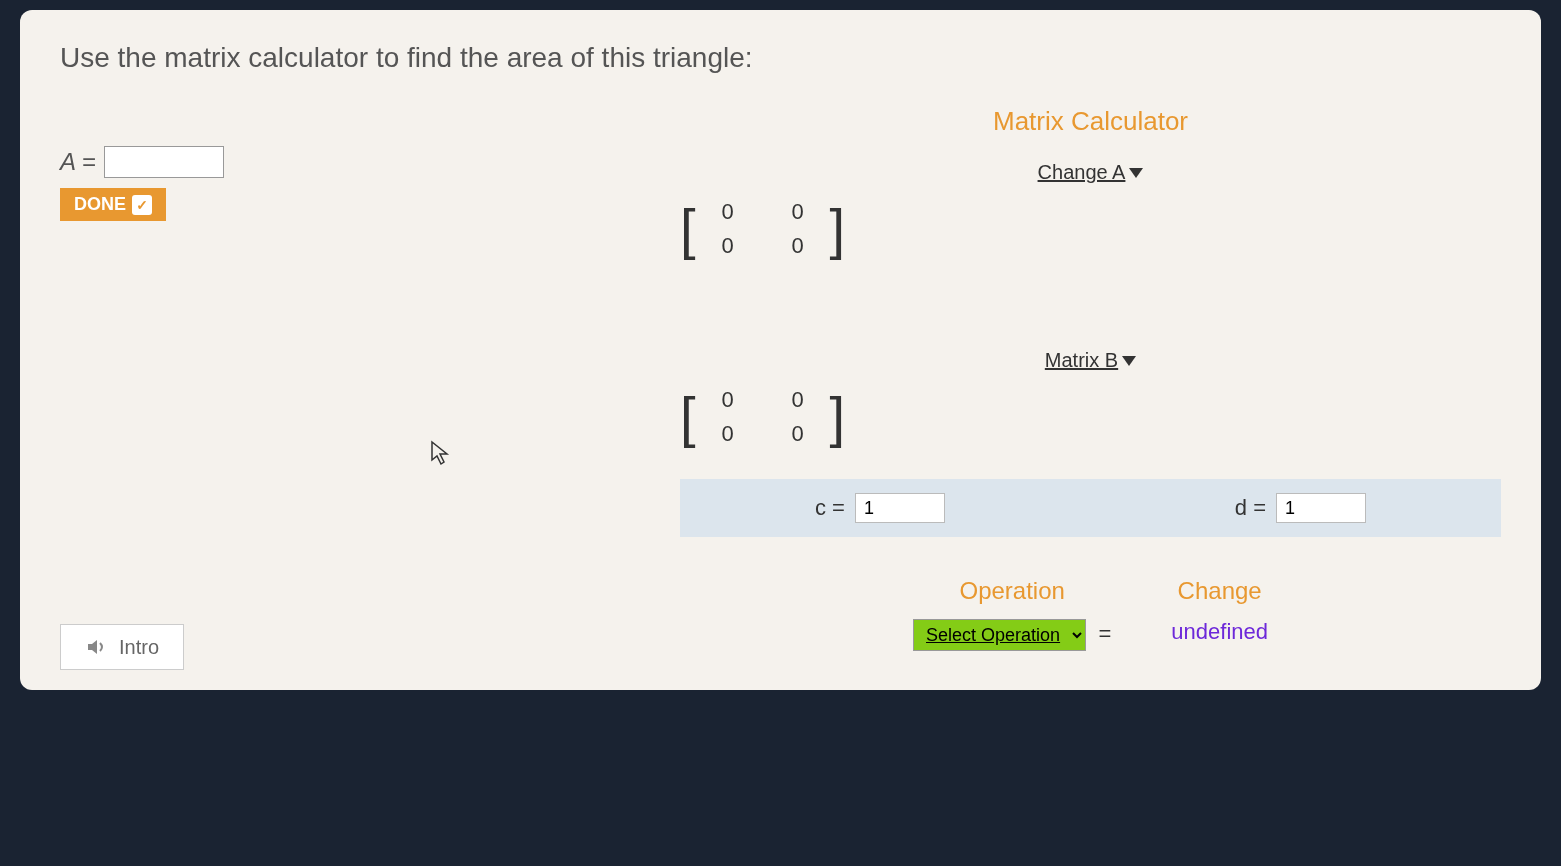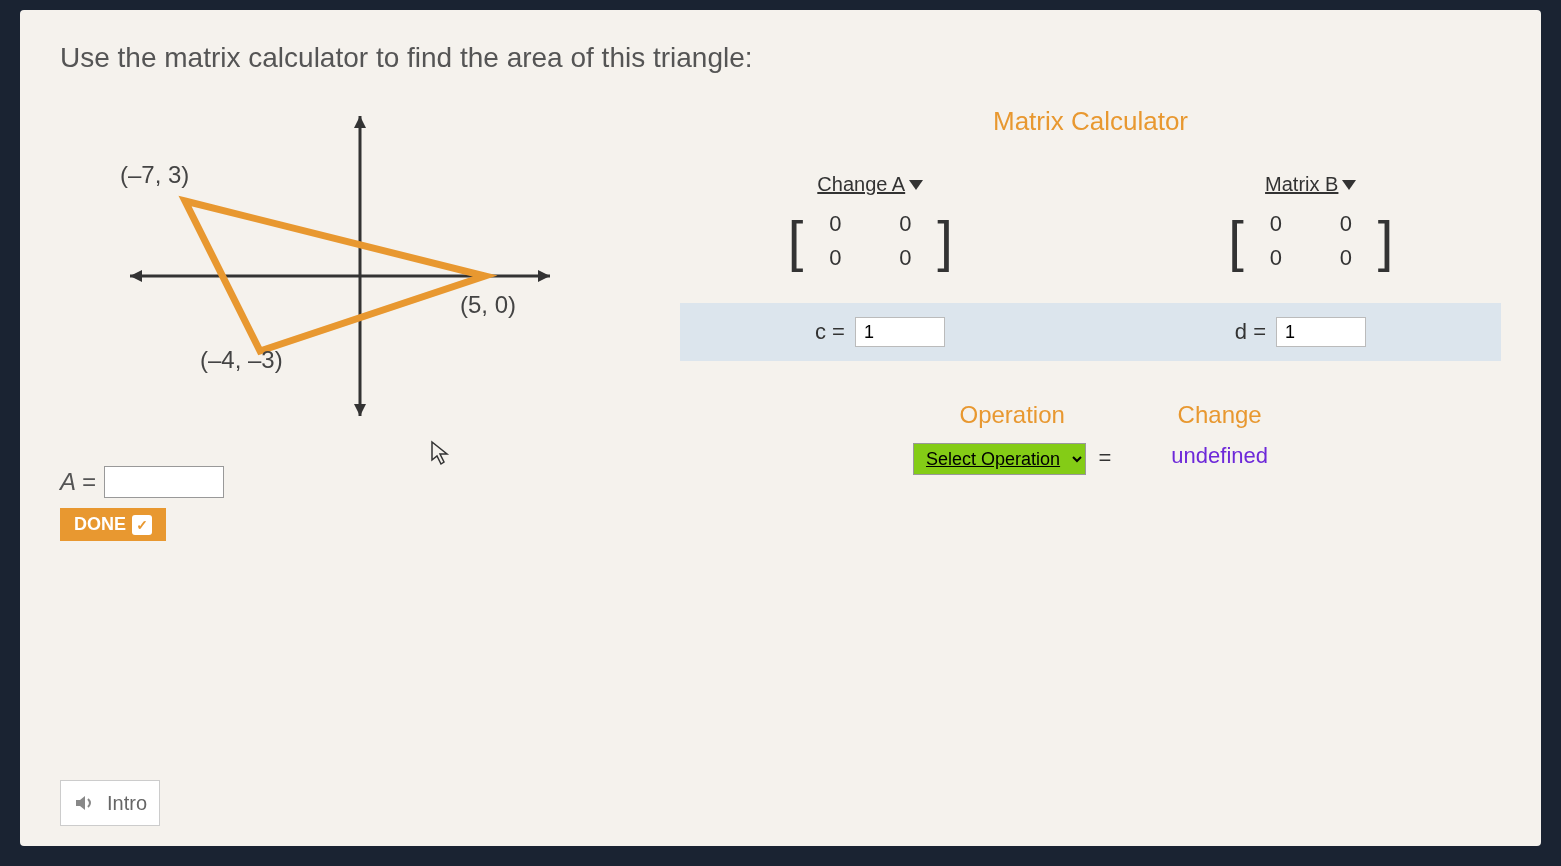--- a/index.html
+++ b/index.html
@@ -7,23 +7,23 @@
       font-family: Arial, sans-serif;
       background: #1a2332;
       width: 1561px;
       height: 866px;
       overflow: hidden;
     }
     .main-panel {
       background: #f5f2ed;
       margin: 10px 20px 20px 20px;
       padding: 30px 40px;
-      height: 836px;
+      height: 680px;
       position: relative;
-      border-radius: 4px;
+      border-radius: 12px;
     }
     .question-text {
       font-size: 28px;
       color: #555;
       max-width: 700px;
       line-height: 1.3;
       margin-bottom: 30px;
     }
     .content-row {
       display: flex;
@@ -89,39 +89,40 @@
       align-items: center;
       justify-content: center;
       font-size: 14px;
     }
     .intro-btn {
       position: absolute;
       bottom: 20px;
       left: 40px;
       background: #fff;
       border: 1px solid #ccc;
-      padding: 10px 12px;
+      padding: 10px 24px;
       font-size: 20px;
       color: #666;
       display: inline-flex;
       align-items: center;
       gap: 10px;
       cursor: pointer;
     }
     .calc-title {
       color: #e89830;
       font-size: 26px;
       text-align: center;
-      margin-bottom: 36px;
+      margin-bottom: 24px;
     }
     .matrix-row {
       display: flex;
       justify-content: space-around;
-      gap: 60px;
+      gap: 88px;
       margin-bottom: 30px;
+      flex-direction: column;
     }
     .matrix-block {
       text-align: center;
     }
     .change-label {
       font-size: 20px;
       color: #333;
       text-decoration: underline;
       cursor: pointer;
       display: inline-flex;
@@ -217,37 +218,20 @@
 </head>
 <body>
 
 <div class="main-panel">
 
   <div class="question-text">Use the matrix calculator to find the area of this triangle:</div>
 
   <div class="content-row">
 
     <div class="left-col">
-      <div class="graph-container">
-        <svg width="480" height="320" viewBox="0 0 480 320">
-
-          <line x1="30" y1="170" x2="450" y2="170" stroke="#333" stroke-width="3"></line>
-          <line x1="260" y1="10" x2="260" y2="310" stroke="#333" stroke-width="3"></line>
-
-          <polygon points="450,170 438,164 438,176" fill="#333"></polygon>
-          <polygon points="30,170 42,164 42,176" fill="#333"></polygon>
-          <polygon points="260,10 254,22 266,22" fill="#333"></polygon>
-          <polygon points="260,310 254,298 266,298" fill="#333"></polygon>
-
-          <polygon points="85,95 385,170 160,245" fill="none" stroke="#e89830" stroke-width="7"></polygon>
-        </svg>
-        <div class="coord-label" style="left:20px; top:55px;">(–7, 3)</div>
-        <div class="coord-label" style="left:100px; top:240px;">(–4, –3)</div>
-        <div class="coord-label" style="left:360px; top:185px;">(5, 0)</div>
-      </div>
 
       <div class="answer-section">
         <div class="answer-row">
           <span>A =</span>
           <input class="answer-input" type="text" value="" style="">
         </div>
         <button class="done-btn">
           <span>DONE</span>
           <span class="check-badge">✓</span>
         </button>

